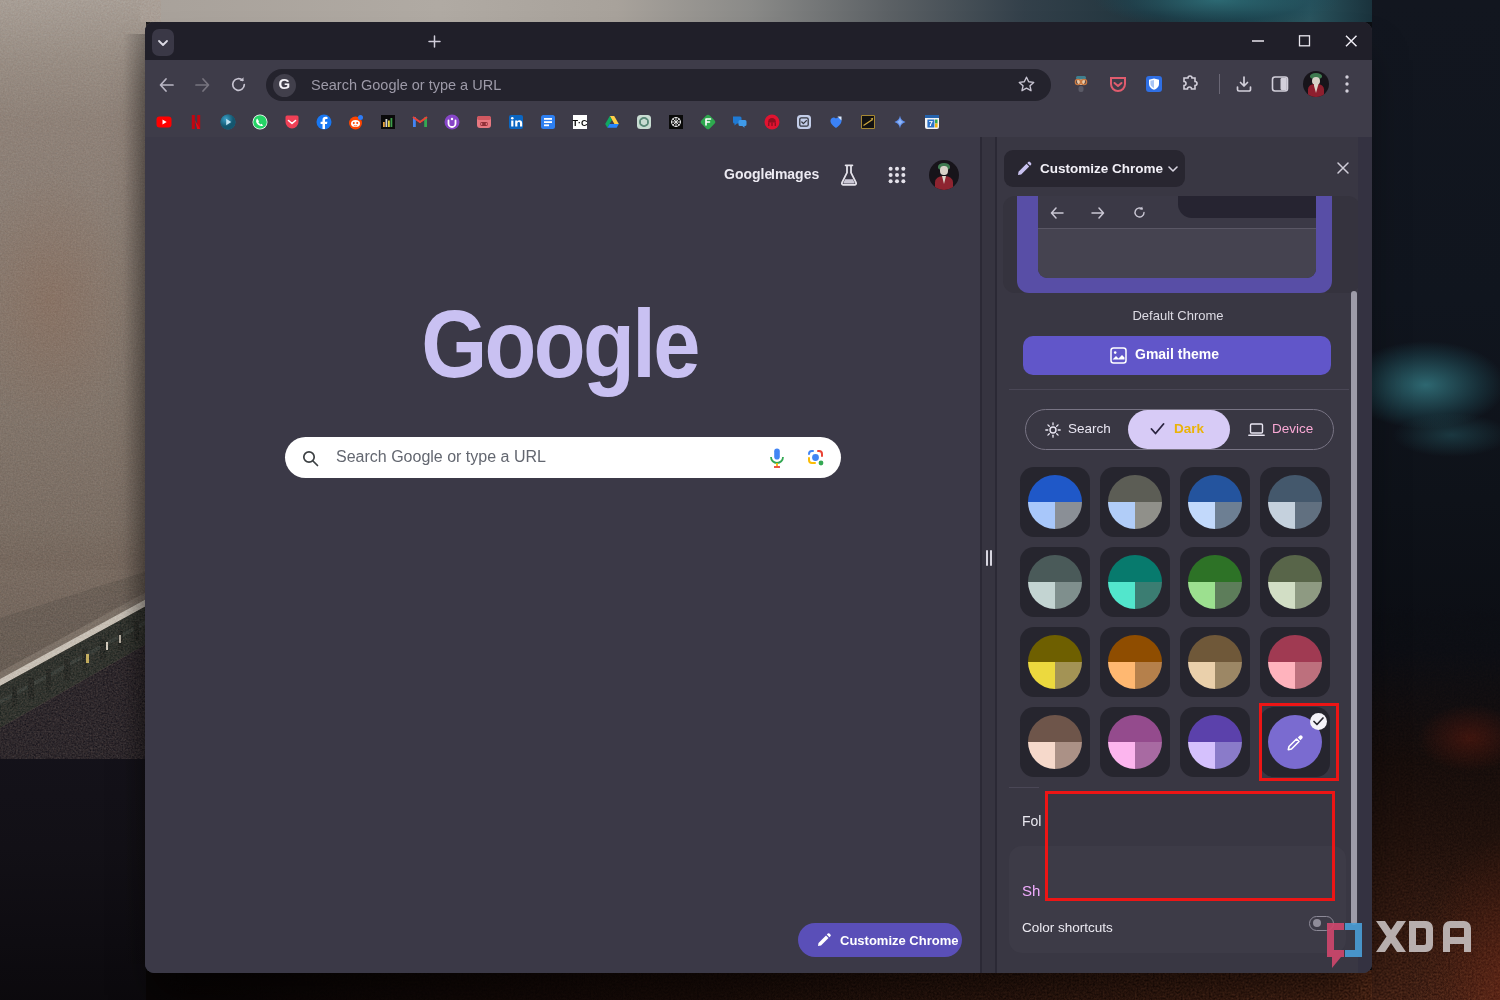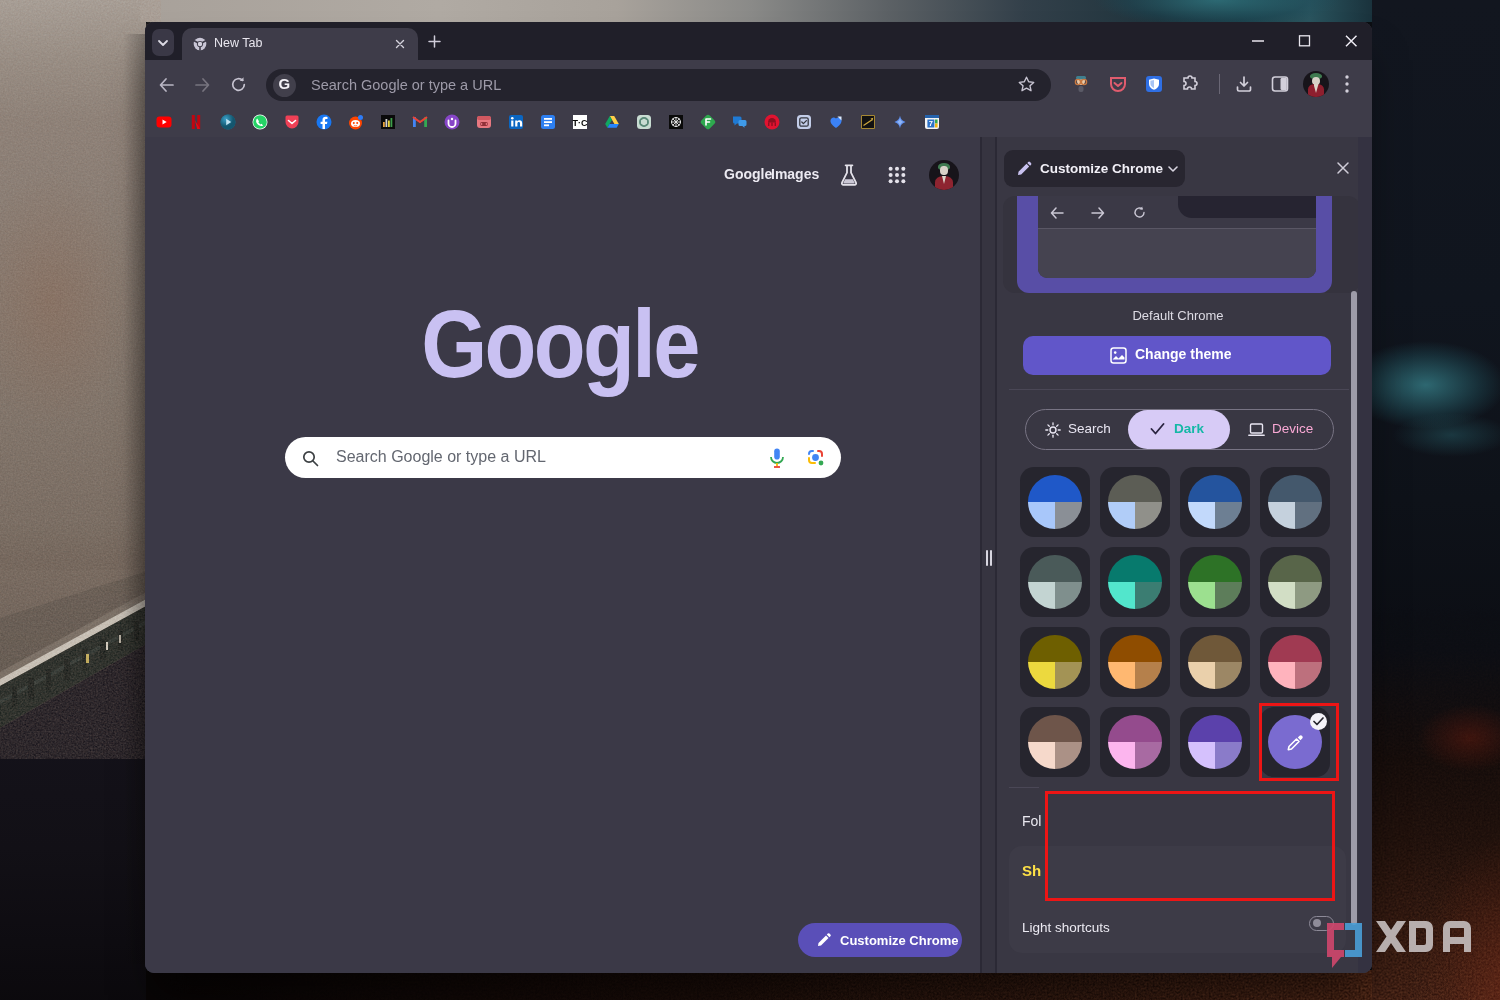--- a/index.html
+++ b/index.html
@@ -147,36 +147,20 @@
   <div class="abs" style="left:123px;top:34px;width:22px;height:930px;background:linear-gradient(90deg, rgba(10,8,8,0) 0%, rgba(10,8,8,0.26) 100%);"></div>
 
   <div class="win">
 
     <div class="tabstrip">
       <div class="chevbtn">
         <svg width="22" height="27" viewBox="0 0 22 27">
             <path d="M7 12 l4 4 l4 -4" stroke="#dcdae4" stroke-width="1.8" fill="none" stroke-linecap="round" stroke-linejoin="round"></path>
           </svg>
       </div>
-      <div class="tab">
-        <svg class="abs" style="left:11px;top:9px;" width="14" height="14" viewBox="0 0 14 14">
-          <circle cx="7" cy="7" r="6.3" fill="#c9c6d6"></circle>
-          <g stroke="#3e3c49" stroke-width="1.6">
-            <path d="M7 7 L7 13.6"></path>
-              <path d="M7 7 L12.8 3.8"></path>
-              <path d="M7 7 L1.2 3.8"></path>
-          </g>
-          <circle cx="7" cy="7" r="3.1" fill="#3e3c49"></circle>
-          <circle cx="7" cy="7" r="2.2" fill="#d4d1df"></circle>
-        </svg>
-        <span class="abs" style="left:32px;top:8px;font-size:12.5px;color:#e9e7ef;">New Tab</span>
-        <svg class="abs" style="left:212px;top:10px;" width="12" height="12" viewBox="0 0 12 12">
-            <path d="M2.5 2.5 l7 7 M9.5 2.5 l-7 7" stroke="#d4d2dc" stroke-width="1.4" stroke-linecap="round"></path>
-          </svg>
-      </div>
       <svg class="abs" style="left:283px;top:13px;" width="13" height="13" viewBox="0 0 13 13">
           <path d="M6.5 1 v11 M1 6.5 h11" stroke="#cfccd9" stroke-width="1.5" stroke-linecap="round"></path>
         </svg>
 
       <svg class="abs" style="left:1104px;top:13px;" width="18" height="12" viewBox="0 0 18 12">
           <path d="M3 6 h12" stroke="#e8e6ee" stroke-width="1.4"></path>
         </svg>
       <svg class="abs" style="left:1151px;top:13px;" width="16" height="12" viewBox="0 0 16 12">
           <rect x="3.5" y="0.8" width="10" height="10" fill="none" stroke="#e8e6ee" stroke-width="1.3"></rect>
         </svg>
@@ -538,21 +522,21 @@
           </div>
         </div>
         <span class="abs" style="left:0;top:171px;width:362px;text-align:center;font-size:13px;color:#dddbe4;">Default Chrome</span>
 
         <div class="abs" style="left:26px;top:199px;width:308px;height:39px;border-radius:10px;background:#6156c9;">
           <svg class="abs" style="left:87px;top:11px;" width="17" height="17" viewBox="0 0 17 17">
               <rect x="1" y="1" width="15" height="15" rx="2.5" fill="none" stroke="#fff" stroke-width="1.5"></rect>
               <circle cx="5.2" cy="5.6" r="1.3" fill="#fff"></circle>
               <path d="M2.5 12.5 l3.5 -3.5 2.5 2.5 3.5 -3.5 2.5 2.5 v2 h-12 z" fill="#fff"></path>
             </svg>
-          <span class="abs" style="left:112px;top:10px;font-size:14px;font-weight:bold;color:#fff;">Change theme</span>
+          <span class="abs" style="left:112px;top:10px;font-size:14px;font-weight:bold;color:#fff;">Gmail theme</span>
         </div>
         <div class="abs" style="left:12px;top:252px;width:340px;height:1px;background:#4a4756;"></div>
 
         <div class="abs" style="left:28px;top:272px;width:309px;height:41px;border-radius:21px;border:1px solid #787484;">
           <div class="abs" style="left:102px;top:0;width:102px;height:39px;border-radius:20px;background:#d7cbf6;"></div>
           <svg class="abs" style="left:19px;top:12px;" width="16" height="16" viewBox="0 0 16 16">
               <circle cx="8" cy="8" r="3" fill="none" stroke="#e9e6f2" stroke-width="1.4"></circle>
               <g stroke="#e9e6f2" stroke-width="1.3" stroke-linecap="round">
                 <path d="M8 0.8 v2"></path>
                 <path d="M8 13.2 v2"></path>
@@ -561,21 +545,21 @@
                 <path d="M2.9 2.9 l1.4 1.4"></path>
                 <path d="M11.7 11.7 l1.4 1.4"></path>
                 <path d="M2.9 13.1 l1.4 -1.4"></path>
                 <path d="M11.7 4.3 l1.4 -1.4"></path>
               </g>
             </svg>
           <span class="abs" style="left:42px;top:11px;font-size:13.5px;color:#e9e6f2;">Search</span>
           <svg class="abs" style="left:124px;top:13px;" width="15" height="12" viewBox="0 0 15 12">
               <path d="M1.5 6 l4 4.5 L13.5 1" stroke="#2a2440" stroke-width="1.8" fill="none" stroke-linecap="round" stroke-linejoin="round"></path>
             </svg>
-          <span class="abs" style="left:148px;top:11px;font-size:13.5px;font-weight:bold;color:#14b8a6;">Dark</span>
+          <span class="abs" style="left:148px;top:11px;font-size:13.5px;font-weight:bold;color:#eab308;">Dark</span>
           <svg class="abs" style="left:222px;top:13px;" width="17" height="14" viewBox="0 0 17 14">
               <rect x="2.5" y="1" width="12" height="9" rx="1.2" fill="none" stroke="#e9e6f2" stroke-width="1.4"></rect>
               <path d="M0.8 12.2 h15.4" stroke="#e9e6f2" stroke-width="1.4" stroke-linecap="round"></path>
             </svg>
           <span class="abs" style="left:246px;top:11px;font-size:13.5px;color:#f9a8d4;">Device</span>
         </div>
 
         <div class="abs" style="left:23px;top:330px;width:70px;height:70px;border-radius:14px;background:#26252e;">
             <div class="abs" style="left:8px;top:8px;width:54px;height:54px;border-radius:50%;background:conic-gradient(from 90deg, #8a8f96 0 25%, #a8c7fa 25% 50%, #1f58c8 50% 100%);"></div>
           </div>
@@ -631,22 +615,22 @@
         <div class="abs" style="left:313px;top:576px;width:17px;height:17px;border-radius:50%;background:#f4f2f8;">
             <svg class="abs" style="left:3px;top:4px;" width="11" height="9" viewBox="0 0 11 9">
               <path d="M1 4.5 l3 3 L10 1" stroke="#26252e" stroke-width="1.7" fill="none" stroke-linecap="round" stroke-linejoin="round"></path>
             </svg>
           </div>
 
         <div class="abs" style="left:12px;top:650px;width:30px;height:1px;background:#4a4756;"></div>
         <span class="abs" style="left:25px;top:676px;font-size:14px;color:#eae8f0;">Fol</span>
 
         <div class="abs" style="left:12px;top:709px;width:337px;height:107px;border-radius:13px;background:#3d3b47;"></div>
-        <span class="abs" style="left:25px;top:725px;font-size:15px;font-weight:bold;color:#fde047;">Sh</span>
-        <span class="abs" style="left:25px;top:783px;font-size:13.5px;color:#eceaf2;">Light shortcuts</span>
+        <span class="abs" style="left:25px;top:745px;font-size:15px;font-weight:normal;color:#f0abfc;">Sh</span>
+        <span class="abs" style="left:25px;top:783px;font-size:13.5px;color:#eceaf2;">Color shortcuts</span>
         <div class="abs" style="left:312px;top:779px;width:25px;height:15px;border-radius:8px;border:1.5px solid #8d8a98;">
           <div class="abs" style="left:2.5px;top:2px;width:8px;height:8px;border-radius:50%;background:#8f8c99;"></div>
         </div>
 
 
         <div class="abs" style="left:262px;top:566px;width:80px;height:78px;border:3px solid #ed1515;"></div>
         <div class="abs" style="left:48px;top:654px;width:290px;height:110px;border:3px solid #ed1515;"></div>
         <div class="abs" style="left:361px;top:0;width:14px;height:836px;background:#343241;"></div>
 
         <div class="abs" style="left:354px;top:154px;width:6px;height:634px;border-radius:3px;background:#9d9ba8;"></div>

